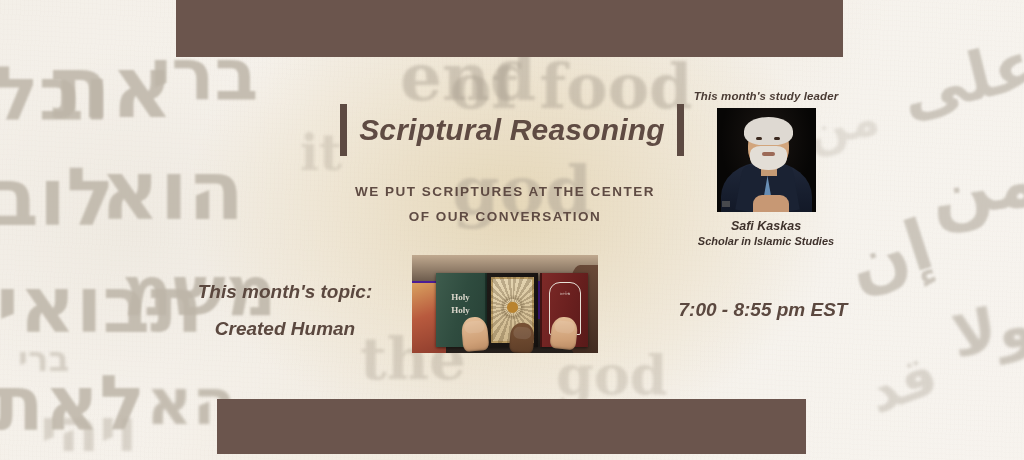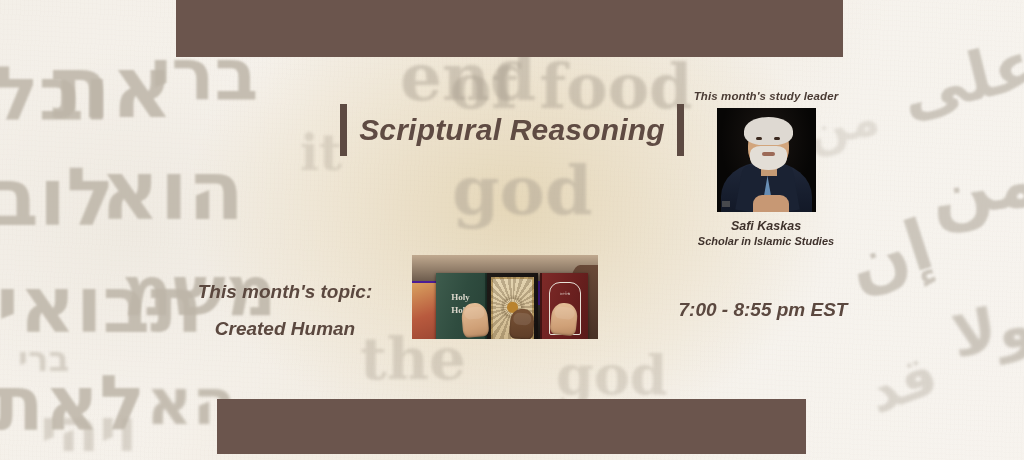--- a/index.html
+++ b/index.html
@@ -219,21 +219,21 @@
     line-height: 1.0;
   }
   .spacer-line { height: 18px; }
 
   
   #books-photo {
     position: absolute;
     left: 412px;
     top: 255px;
     width: 186px;
-    height: 84px;
+    height: 98px;
     overflow: hidden;
     background: #4c1d95;
   }
   .bk-bgtop { position:absolute; left:0; top:0; width:100%; height:26px; background:linear-gradient(180deg,#c0a98f 0%, #6d5c4d 100%); }
   .bk-bgbot { position:absolute; left:0; bottom:0; width:100%; height:34px; background:linear-gradient(180deg,#3c3630 0%, #251f1b 100%); }
   .bk-left-fabric {
     position:absolute; left:0; top:28px; width:34px; height:72px;
     background: linear-gradient(160deg,#d9a15f 0%, #b85a3e 45%, #8c3b2c 100%);
   }
   .bk-right-hair {
@@ -349,20 +349,22 @@
   <div class="bar" id="bar-top"></div>
   <div class="bar" id="bar-bottom"></div>
 
   <div id="title-block">
     <div class="rule"></div>
     <div id="title-text">Scriptural Reasoning</div>
     <div class="rule"></div>
   </div>
 
   <div id="tagline">
+    <div>WE PUT SCRIPTURES AT THE CENTER</div>
+    <div>OF OUR CONVERSATION</div>
   </div>
 
   <div id="topic-block">
     <div class="big-italic">This month's topic:</div>
     <div class="spacer-line"></div>
     <div class="big-italic">Created Human</div>
   </div>
 
   <div id="leader-block">
     <div id="leader-kicker">This month's study leader</div>

